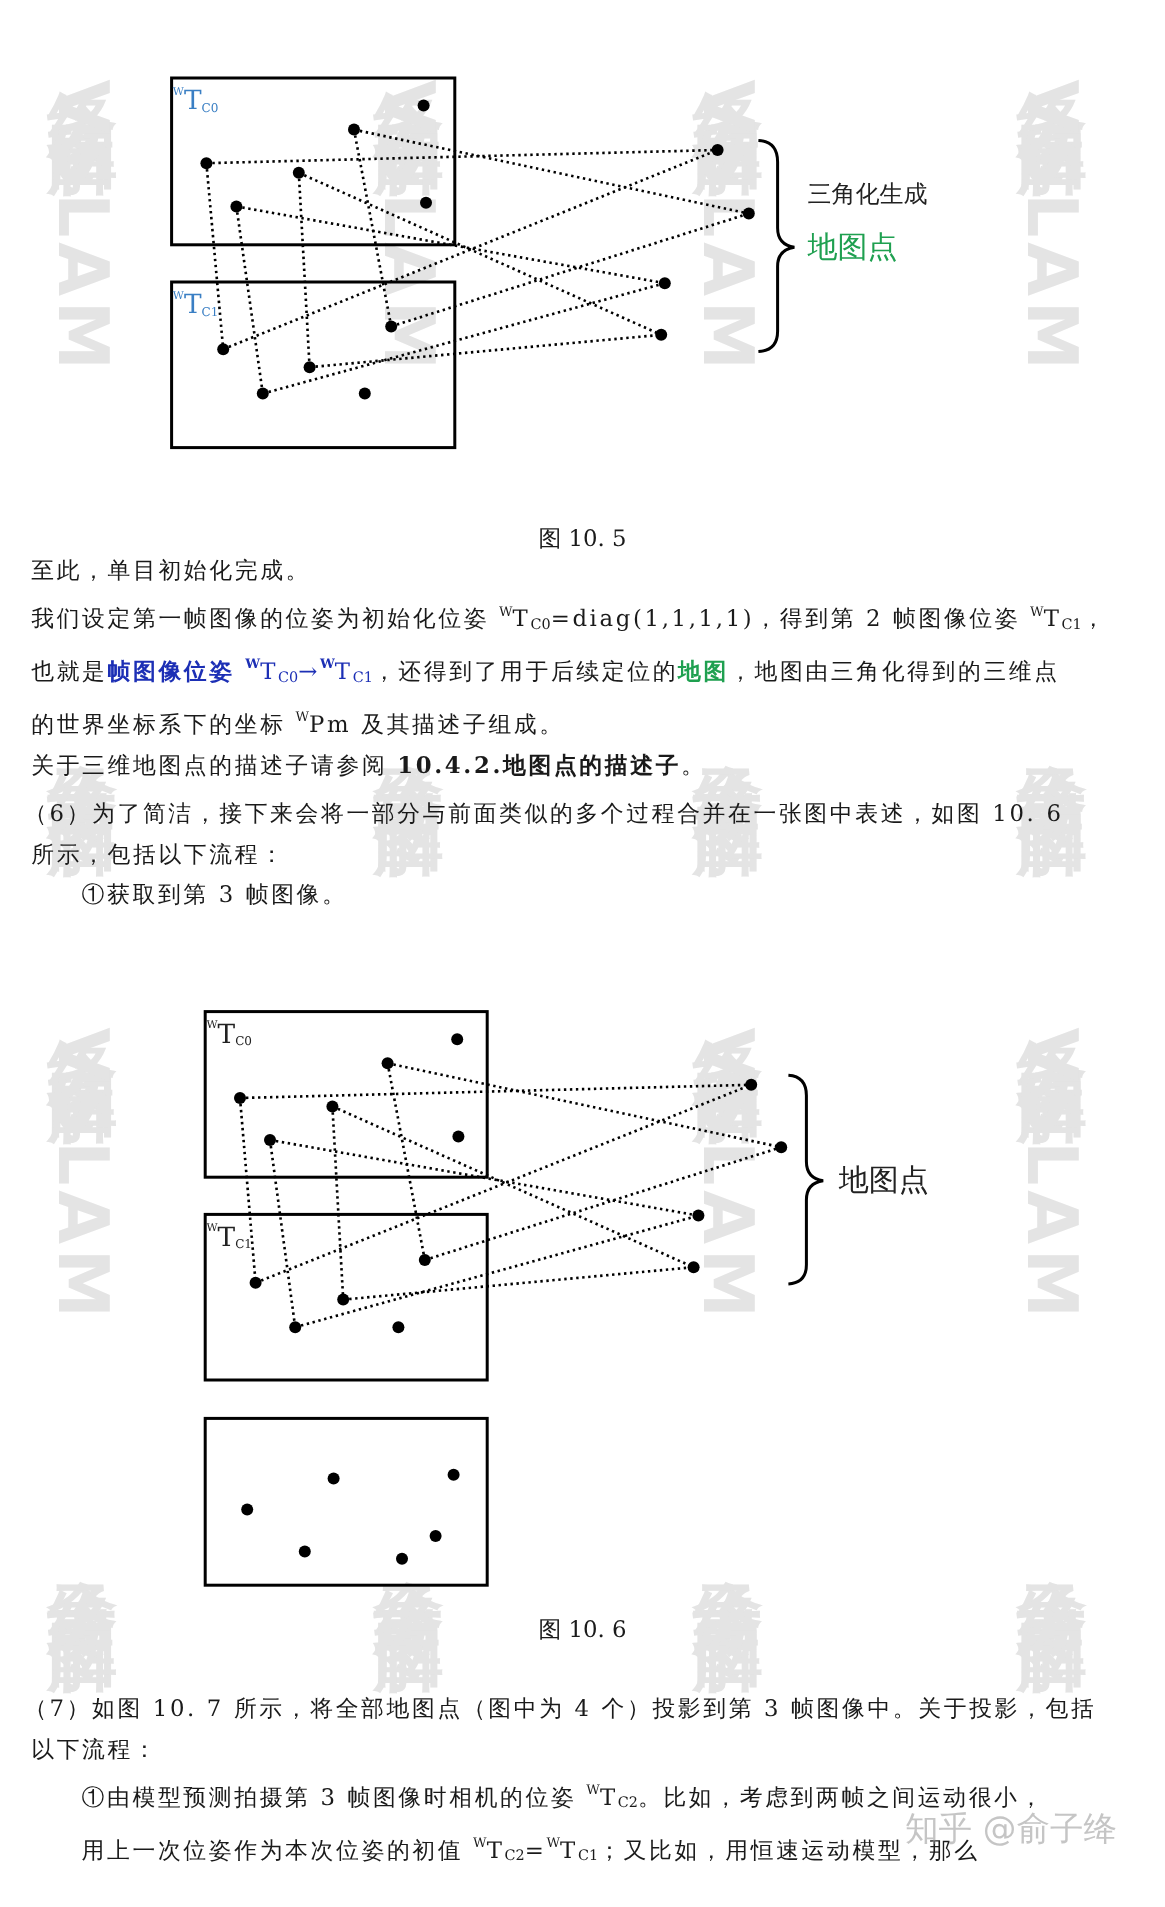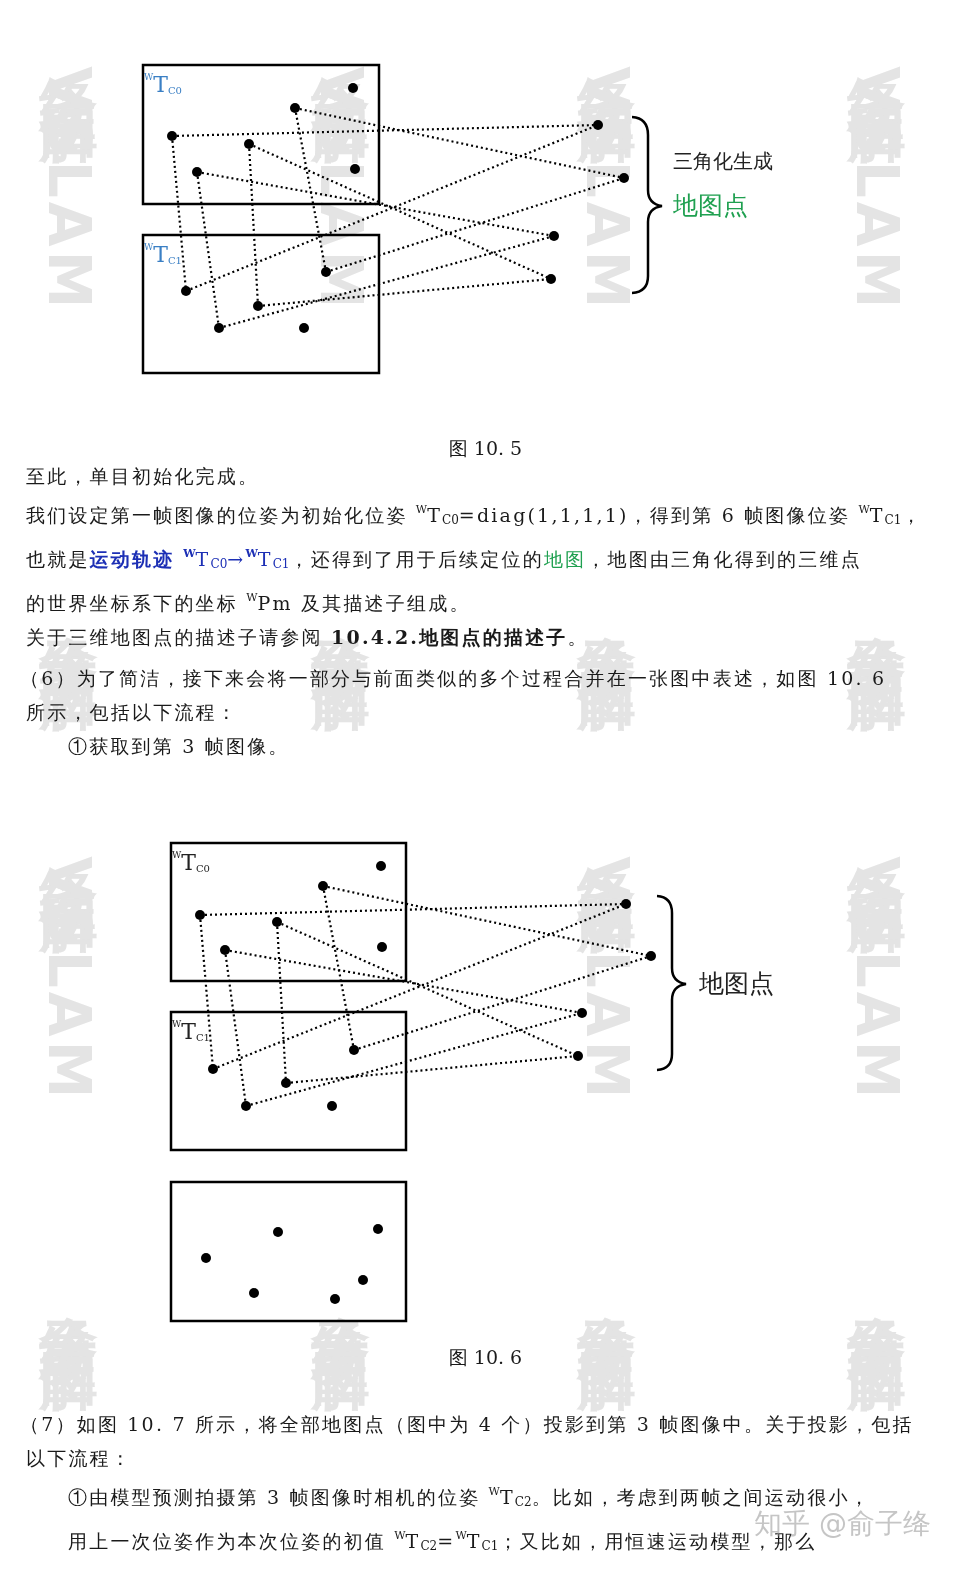--- a/index.html
+++ b/index.html
@@ -7,21 +7,21 @@
          font-family: "DejaVu Serif", "Liberation Serif", serif; color: #1a1a1a; }
   .wm { position: absolute; color: #e4e4e4; font-family: "DejaVu Sans", sans-serif;
         font-weight: bold; font-size: 58px; line-height: 1; writing-mode: vertical-rl;
         letter-spacing: 4px; z-index: 0; user-select: none; }
   .fig { position: absolute; left: 0; z-index: 1; }
   .caption { position: absolute; width: 971px; text-align: center; font-size: 19px; z-index: 2; }
   .para { position: absolute; left: 26px; width: 920px; font-size: 19px; line-height: 34px;
           letter-spacing: 2.2px; z-index: 2; white-space: nowrap; }
   .indent { padding-left: 42px; }
   .blue { color: #1c2fb5; font-weight: bold; }
-  .green { color: #1fa050; font-weight: normal; }
+  .green { color: #1fa050; font-weight: bold; }
   .bold { font-weight: bold; margin-top: 38px; }
   sup { font-size: 11px; vertical-align: 9px; letter-spacing: 0; }
   sub { font-size: 12px; vertical-align: -2px; letter-spacing: 0; }
   .zh-wm { position: absolute; right: 40px; bottom: 46px; font-family: "DejaVu Sans", sans-serif;
            font-size: 28px; color: rgba(150,150,150,0.55); z-index: 3; }
 </style>
 </head>
 <body>
 
 <div class="wm" style="left:40px;top:30px;">绛 图解VSLAM</div>
@@ -85,24 +85,24 @@
 <div style="position:absolute;left:144px;top:242px;color:#3a7fc4;font-size:22px;z-index:2;">
   <sup style="font-size:9px;vertical-align:12px;">W</sup><span>T</span><sub style="font-size:10px;">C1</sub>
 </div>
 <div style="position:absolute;left:673px;top:148px;font-size:20px;font-family:'DejaVu Sans',sans-serif;color:#222;z-index:2;">三角化生成</div>
 <div style="position:absolute;left:673px;top:189px;font-size:25px;font-family:'DejaVu Sans',sans-serif;color:#1fa050;z-index:2;">地图点</div>
 <div class="caption" style="top:396px;margin-top:40px;">图 10. 5</div>
 
 <div class="para" style="top:459px;">
   <div>至此，单目初始化完成。</div>
   <div>
-    <span>我们设定第一帧图像的位姿为初始化位姿 </span><sup>W</sup><span>T</span><sub>C0</sub><span>=diag(1,1,1,1)，得到第 6 帧图像位姿 </span><sup>W</sup><span>T</span><sub>C1</sub><span>，</span>
+    <span>我们设定第一帧图像的位姿为初始化位姿 </span><sup>W</sup><span>T</span><sub>C0</sub><span>=diag(1,1,1,1)，得到第 2 帧图像位姿 </span><sup>W</sup><span>T</span><sub>C1</sub><span>，</span>
   </div>
   <div>
-    <span>也就是</span><span class="blue"><span>运动轨迹 </span><sup>W</sup><span style="font-weight:normal">T</span><sub style="font-weight:normal">C0</sub><span style="font-weight:normal">→</span><sup>W</sup><span style="font-weight:normal">T</span><sub style="font-weight:normal">C1</sub></span><span>，还得到了用于后续定位的</span><span class="green">地图</span><span>，地图由三角化得到的三维点</span>
+    <span>也就是</span><span class="blue"><span>帧图像位姿 </span><sup>W</sup><span style="font-weight:normal">T</span><sub style="font-weight:normal">C0</sub><span style="font-weight:normal">→</span><sup>W</sup><span style="font-weight:normal">T</span><sub style="font-weight:normal">C1</sub></span><span>，还得到了用于后续定位的</span><span class="green">地图</span><span>，地图由三角化得到的三维点</span>
   </div>
   <div>
     <span>的世界坐标系下的坐标 </span><sup>W</sup><span>Pm</span><span> 及其描述子组成。</span>
   </div>
   <div>
     <span>关于三维地图点的描述子请参阅 </span><span class="bold">10.4.2.地图点的描述子</span><span>。</span>
   </div>
 </div>
 
 <div class="para" style="top:661px;">

